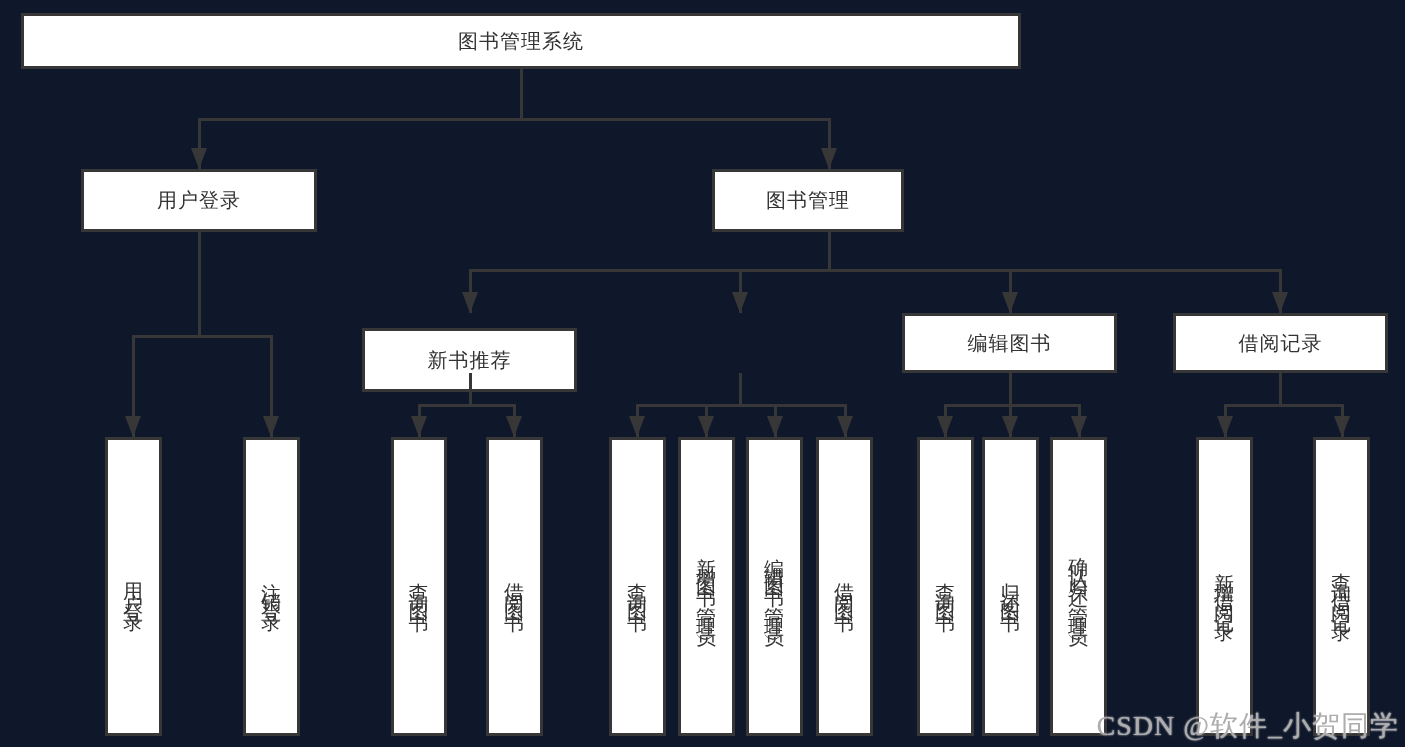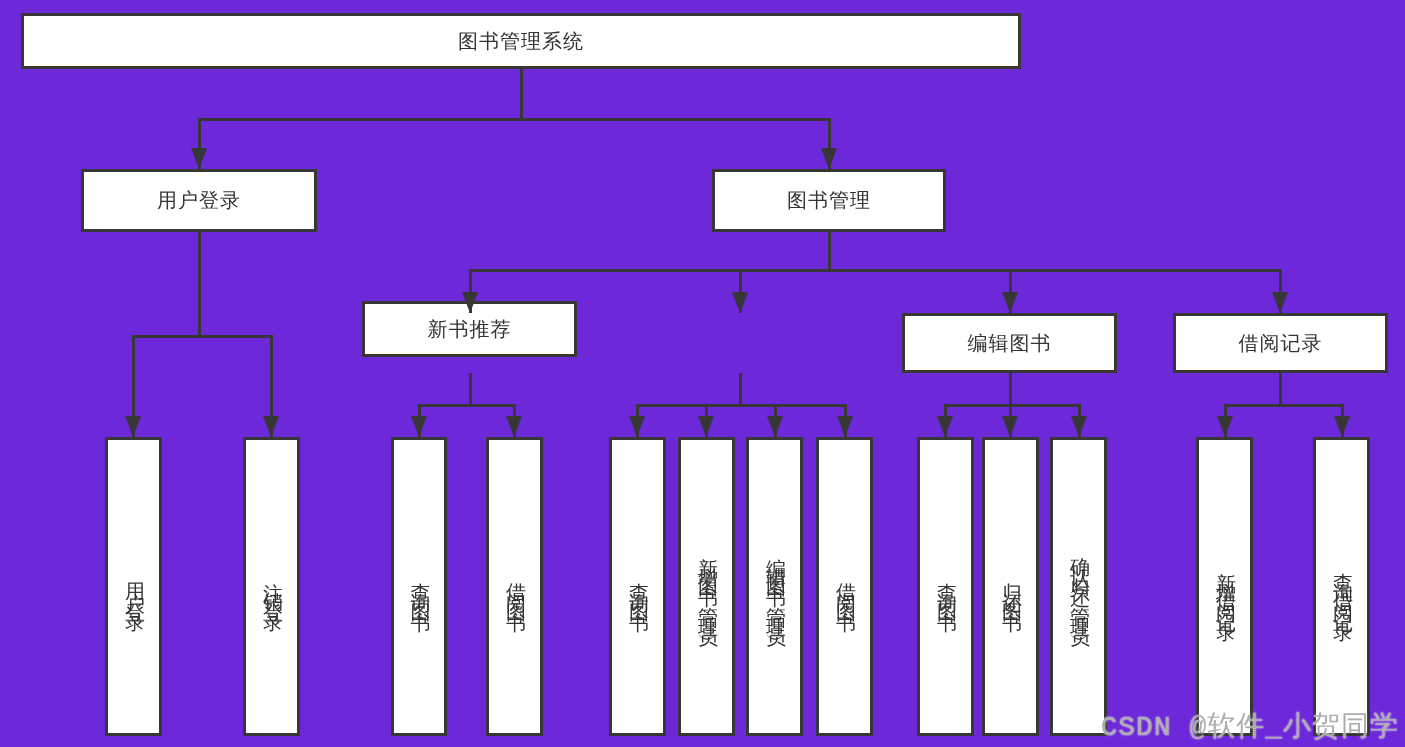--- a/index.html
+++ b/index.html
@@ -1,19 +1,19 @@
 <!DOCTYPE html>
 <html style="--line: #373737; --text: #333333; --wm: #adadad;"><head>
 <meta charset="utf-8">
 <style>
   :root{ --line:#373737; --text:#333333; --wm:#adadad; }
   html,body{ margin:0; padding:0; background:#ffffff; }
   .canvas{
-    position:relative; width:1405px; height:747px; background:#6d28d9;
-    font-family:Liberation Mono, monospace; overflow:hidden;
+    position:relative; width:1405px; height:747px; background:#0f172a;
+    font-family:Liberation Serif, serif; overflow:hidden;
   }
   .box{
     position:absolute; box-sizing:border-box; background:#ffffff;
     border:3px solid var(--line); color:var(--text);
     display:flex; align-items:center; justify-content:center;
   }
   .h-box{ font-size:20px; letter-spacing:1px; }
   .v-box .vtext{
     writing-mode:vertical-rl; text-orientation:mixed;
     font-size:20px; letter-spacing:10px; line-height:1.2;
@@ -36,25 +36,25 @@
 
 <div class="canvas">
 
   <div class="box h-box" style="left:21px;top:13px;width:1000px;height:56px">
     <span>图书管理系统</span>
   </div>
 
   <div class="box h-box" style="left:81px;top:169px;width:236px;height:63px">
     <span>用户登录</span>
   </div>
-  <div class="box h-box" style="left:712px;top:169px;width:234px;height:63px">
+  <div class="box h-box" style="left:712px;top:169px;width:192px;height:63px">
     <span>图书管理</span>
   </div>
 
-  <div class="box h-box" style="left:362px;top:301px;width:215px;height:56px">
+  <div class="box h-box" style="left:362px;top:328px;width:215px;height:64px">
     <span>新书推荐</span>
   </div>
   <div class="box h-box" style="left:902px;top:313px;width:215px;height:60px">
     <span>编辑图书</span>
   </div>
   <div class="box h-box" style="left:1173px;top:313px;width:215px;height:60px">
     <span>借阅记录</span>
   </div>
 
   <div class="box v-box" style="left:105px;top:437px;width:57px;height:299px">

